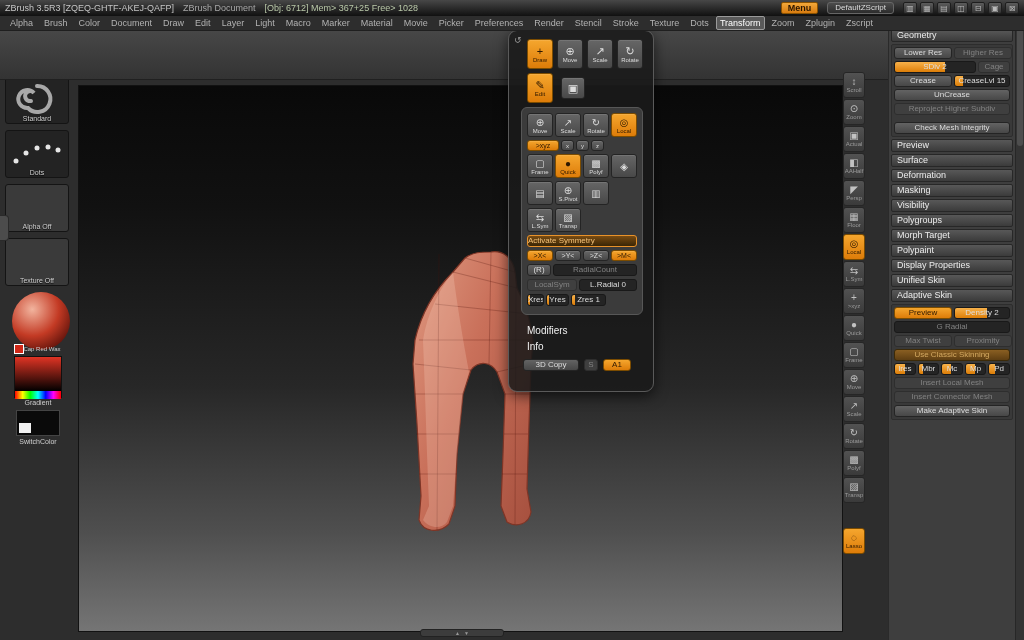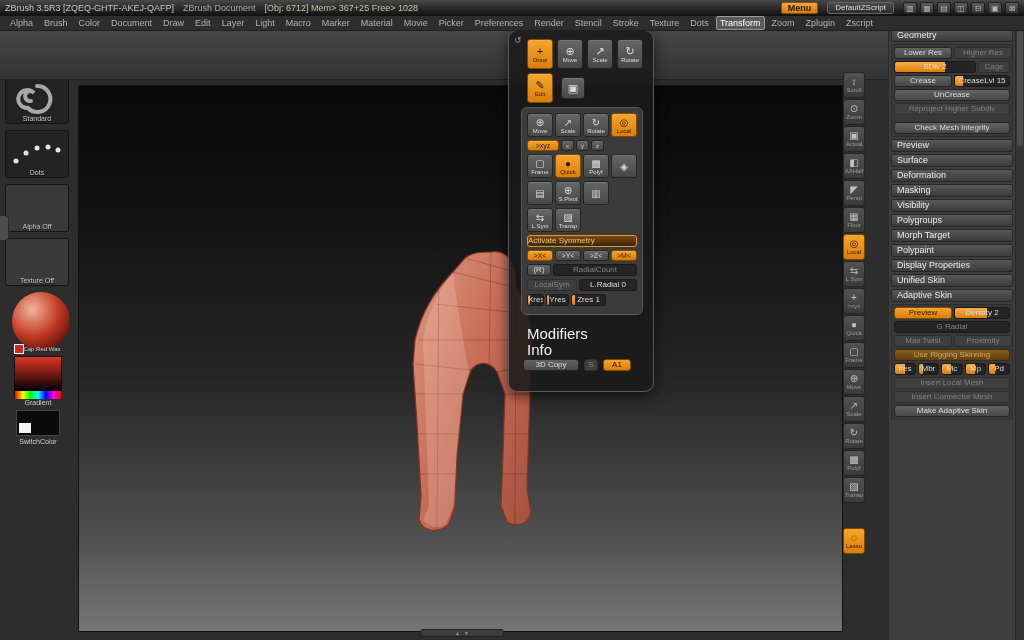--- a/index.html
+++ b/index.html
@@ -82,21 +82,21 @@
   .ptool .ml{font-size:6px}
   .pinner{position:absolute;left:12px;top:76px;width:122px;height:208px;background:#3b3b3b;border:1px solid #575757;border-radius:6px;padding:5px 5px;display:flex;flex-direction:column;gap:3px}
   .gbtn{width:26px;height:24px;flex-direction:column;gap:0}
   .gbtn .mi{font-size:10px;line-height:11px}
   .gbtn .ml{font-size:6px;line-height:6px}
   .xyzpill{width:32px;height:11px;font-size:7px}
   .sq{width:13px;height:11px;font-size:6px}
   .sym{height:12px;width:110px;background:linear-gradient(#7a4c12,#3a2606);border:1px solid #e8922a;border-radius:3px;color:#f3c27a;font-size:8px;line-height:10px;text-align:left}
   .axisbtn{width:26px;height:11px;font-size:7px}
   .minis{display:flex;gap:2px}
-  .plabel{font-size:15px;color:#f0f0f0}
+  .plabel{font-size:10px;color:#f0f0f0}
 </style>
 </head>
 <body>
 
 <div id="root">
 
   <div class="titlebar">
     <span class="t">ZBrush 3.5R3 [ZQEQ-GHTF-AKEJ-QAFP]</span>
     <span class="t doc">ZBrush Document</span>
     <span class="t stats">[Obj: 6712]  Mem&gt; 367+25  Free&gt; 1028</span>
@@ -410,21 +410,21 @@
           <span>Density 2</span>
         </div>
       </div>
       <div class="slider disabled wide" style="width:100%">
         <span>G Radial</span>
       </div>
       <div class="prow">
         <div class="pbtn disabled" style="width:58px">Max Twist</div>
         <div class="pbtn disabled" style="width:58px">Proximity</div>
       </div>
-      <div class="pbtn wide orangedim">Use Rigging Skinning</div>
+      <div class="pbtn wide orangedim">Use Classic Skinning</div>
       <div class="minis">
 
       <div class="slider" style="flex:1">
           <div class="fill" style="width: 50%;"></div>
           <span>Ires 6</span>
         </div>
           <div class="slider" style="flex:1">
           <div class="fill" style="width: 20%;"></div>
           <span>Mbr 0</span>
         </div>

